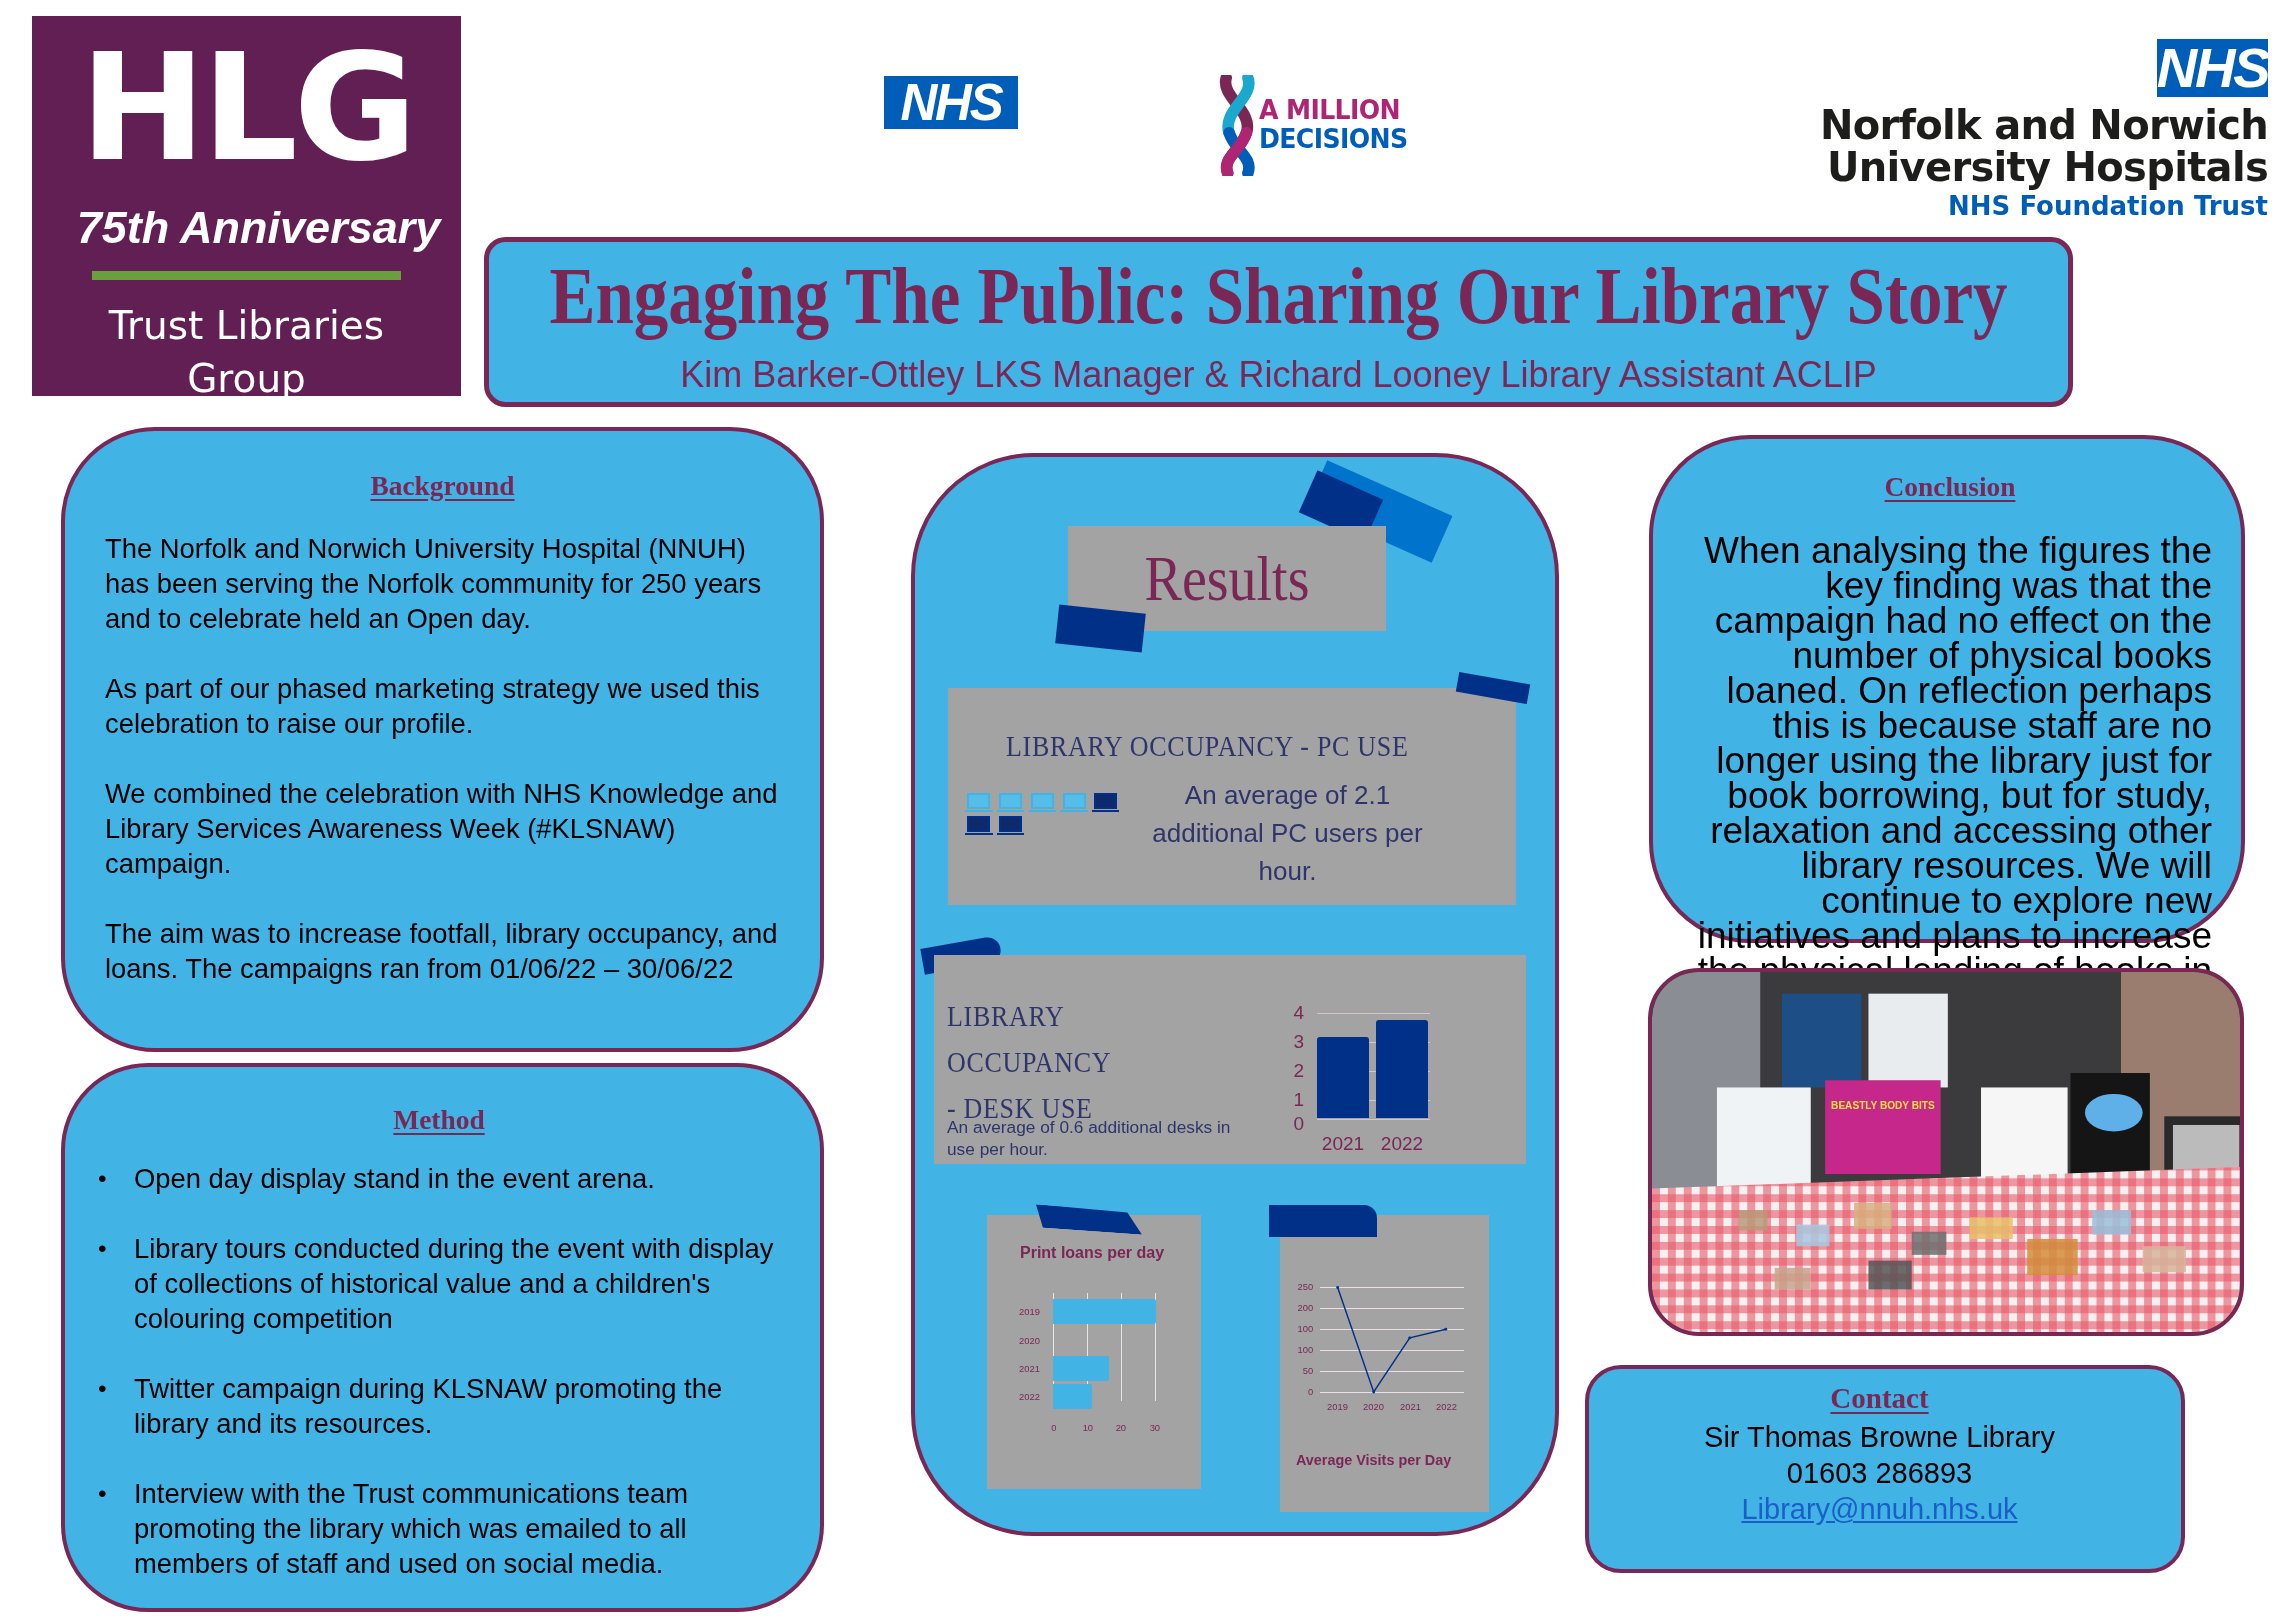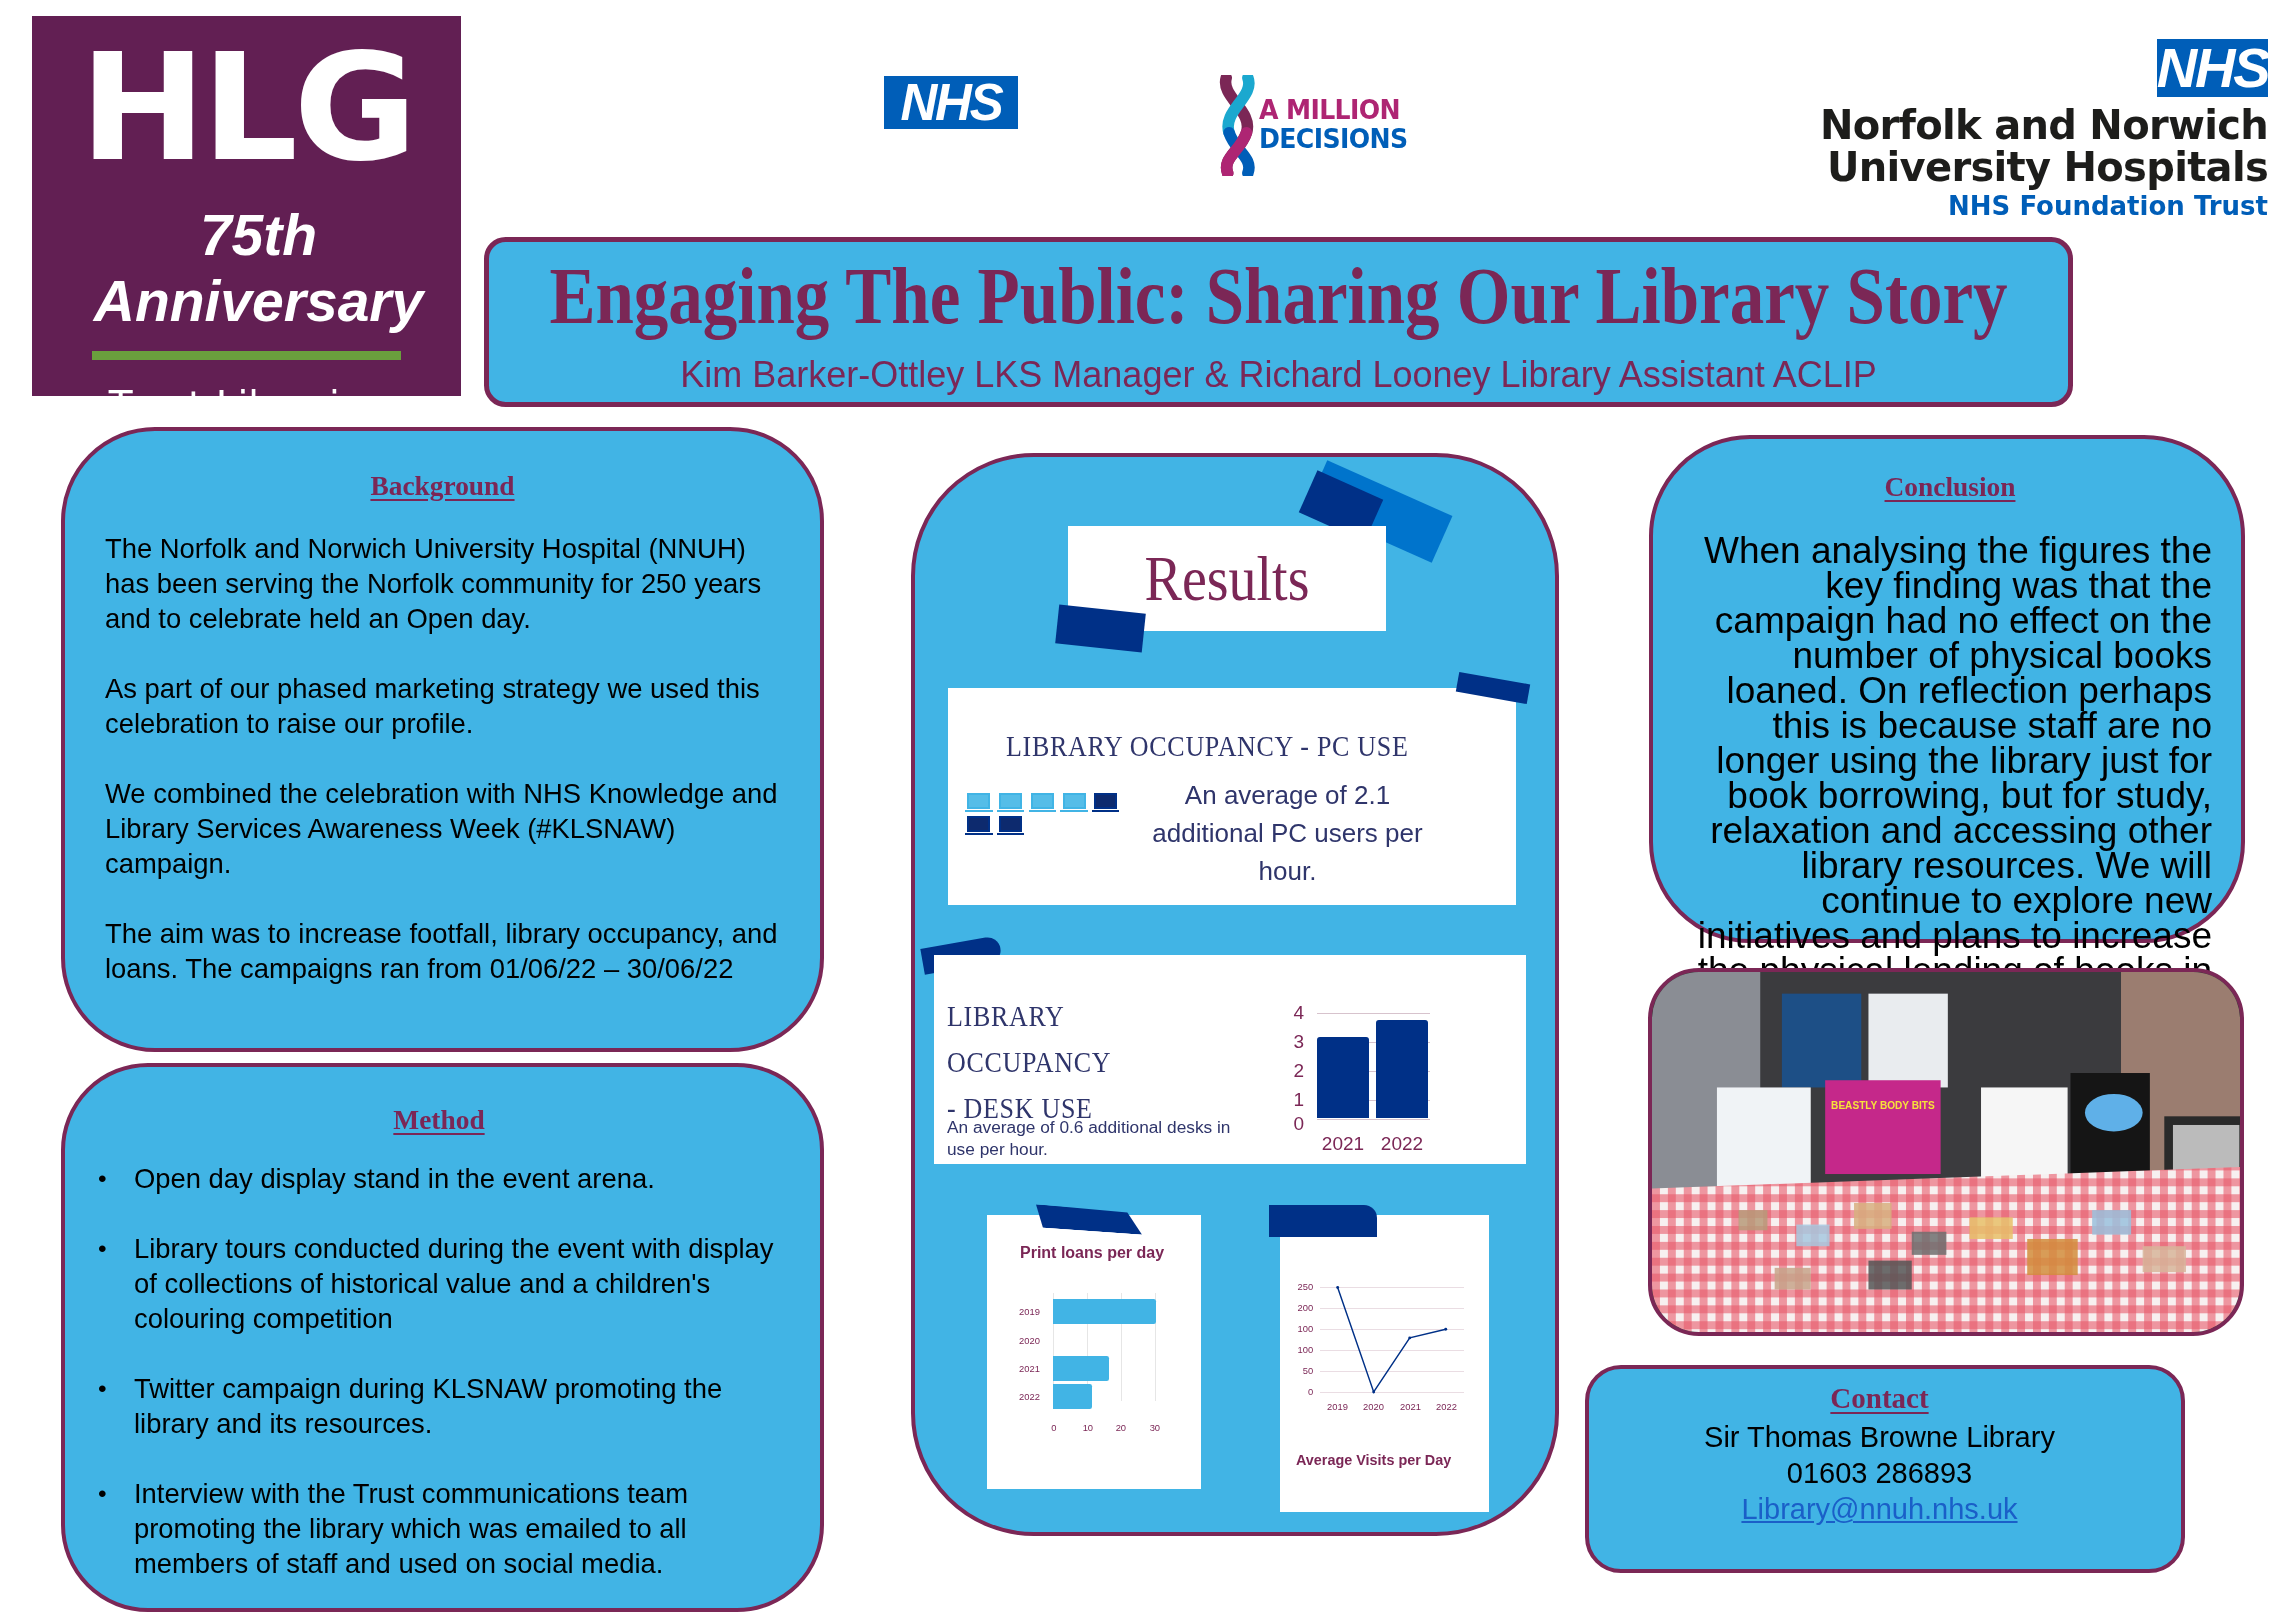--- a/index.html
+++ b/index.html
@@ -4,21 +4,21 @@
 <style>
   * { box-sizing: border-box; margin: 0; padding: 0; }
   html, body { width: 2295px; height: 1621px; background: #ffffff; overflow: hidden; }
   body { position: relative; font-family: "Liberation Sans", sans-serif; color: #000; }
 
   .abs { position: absolute; }
 
   
   #hlg { left: 32px; top: 16px; width: 429px; height: 380px; background: #621f53; color: #fff; text-align: center; }
   #hlg .big { font-family: "DejaVu Sans", sans-serif; font-weight: bold; font-size: 148px; line-height: 144px; letter-spacing: -4.3px; margin-top: 20px; transform: scaleX(1.02); }
-  #hlg .anniv { font-family: "Liberation Sans", sans-serif; font-weight: bold; font-style: italic; font-size: 57px; margin-top: 21.7px; padding-left: 24px; }
+  #hlg .anniv { font-family: "Liberation Sans", sans-serif; font-weight: bold; font-style: italic; font-size: 45px; margin-top: 21.7px; padding-left: 24px; }
   #hlg .rule { width: 309px; height: 8.7px; background: #6a9f3d; margin: 17.3px auto 0; }
   #hlg .hl { font-family: "DejaVu Sans", sans-serif; font-size: 39px; line-height: 53px; margin-top: 19px; }
 
   
   #hee { left: 556px; top: 72px; width: 462px; height: 116px; }
   .nhs-box { background: #005eb8; color: #fff; font-family: "Liberation Sans", sans-serif; font-weight: bold; font-style: italic; display: flex; align-items: center; justify-content: center; letter-spacing: -2.2px; }
   #hee .nhs-box { position: absolute; right: 0; top: 4.3px; width: 134px; height: 53px; font-size: 51px; }
   #hee .name { position: absolute; left: 2.9px; top: 66px; font-family: "DejaVu Sans", sans-serif; font-weight: bold; font-size: 33px; color: #1d1d1b; letter-spacing: -0.7px; white-space: nowrap; }
 
   
@@ -61,21 +61,21 @@
   #concl p { line-height: 35px; font-size: 37px; text-align: right; }
 
   #photo { left: 1648px; top: 968px; width: 596px; height: 368px; border: 4.3px solid #7b2756; border-radius: 51px; overflow: hidden; background: #2c2c2c; }
   #contact { left: 1585px; top: 1365px; width: 600px; height: 208px; border-radius: 36px; padding: 13px 11px 0 0; text-align: center; }
   #contact h2 { font-family: "Liberation Serif", serif; font-size: 29px; margin-bottom: 4.3px; }
   #contact .line { font-family: "Liberation Sans", sans-serif; font-size: 29px; line-height: 36px; }
   #contact a { color: #1a5fc8; text-decoration: underline; }
 
   
   #results { left: 911px; top: 453px; width: 648px; height: 1083px; border-radius: 123px; overflow: hidden; }
-  .paper { position: absolute; background: #ffffff; }
+  .paper { position: absolute; background: #a3a3a3; }
   .tape { position: absolute; background: #003087; }
 
   #res-title { left: 153px; top: 69px; width: 318px; height: 105px; }
   #res-title .txt { font-family: "Liberation Serif", serif; font-size: 56px; color: #7b2756; text-align: center; line-height: 105px; transform: scaleY(1.15); }
 
   #pc-card { left: 33px; top: 231px; width: 568px; height: 217px; }
   #pc-card .head { position: absolute; left: 58px; top: 42px; font-family: "Liberation Serif", serif; font-size: 26px; color: #2f356b; letter-spacing: 0.7px; transform: scaleY(1.15); transform-origin: left top; }
   #pc-card .desc { position: absolute; left: 195px; top: 88px; width: 289px; text-align: center; font-size: 26px; line-height: 38px; color: #2f356b; }
   .pc-icons { position: absolute; left: 17.3px; top: 105px; width: 159px; display: flex; flex-wrap: wrap; gap: 4.3px 4.3px; }
   .pc { width: 27.4px; height: 19px; position: relative; }

